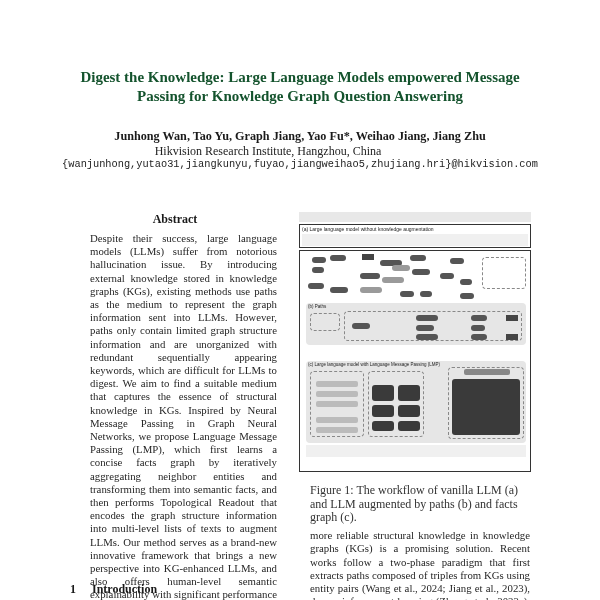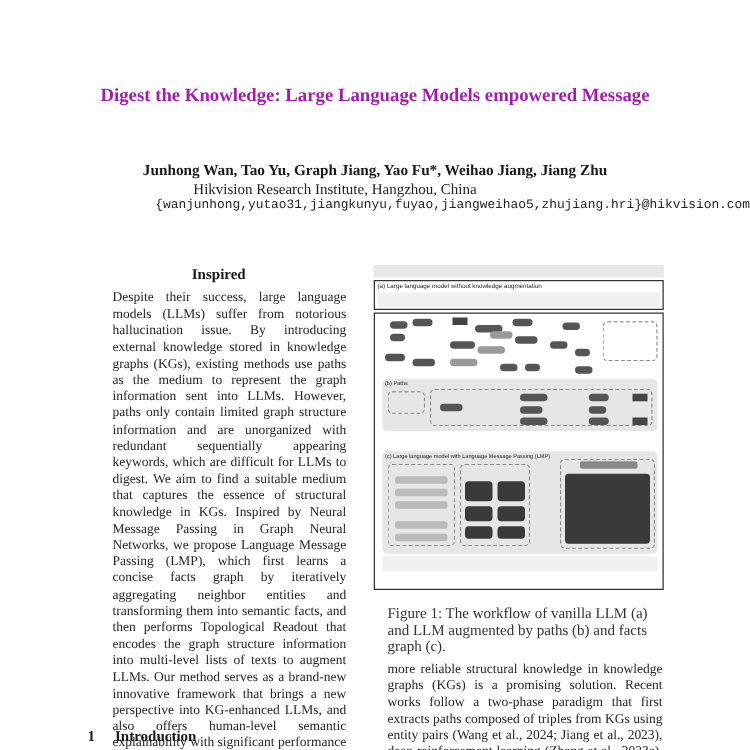--- a/index.html
+++ b/index.html
@@ -1,20 +1,20 @@
 <!DOCTYPE html>
 <html><head>
 <meta charset="utf-8">
 <style>
   html, body { margin: 0; padding: 0; background: #ffffff; }
   body { width: 600px; height: 600px; position: relative; overflow: hidden; font-family: "Liberation Serif", "DejaVu Serif", serif; color: #222; }
-  .title { position: absolute; left: 0; width: 600px; top: 68px; text-align: center; font-weight: bold; font-size: 15px; line-height: 19px; color: #a21caf; }
+  .title { position: absolute; left: 0; width: 600px; top: 68px; text-align: center; font-weight: bold; font-size: 15px; line-height: 19px; color: #14532d; }
   .authors { position: absolute; left: 0; width: 600px; top: 129px; text-align: center; font-weight: bold; font-size: 12.2px; color: #1a1a1a; }
   .affil { position: absolute; left: 0; width: 536px; top: 144px; text-align: center; font-size: 12px; color: #222; }
-  .email { position: absolute; left: 0; width: 600px; top: 158px; text-align: right; font-family: "Liberation Mono", "DejaVu Sans Mono", monospace; font-size: 10.3px; color: #222; }
+  .email { position: absolute; left: 0; width: 600px; top: 158px; text-align: center; font-family: "Liberation Mono", "DejaVu Sans Mono", monospace; font-size: 10.3px; color: #222; }
   .abstract-h { position: absolute; left: 60px; width: 230px; top: 212px; text-align: center; font-weight: bold; font-size: 12px; color: #1a1a1a; }
   .abstract { position: absolute; left: 90px; width: 187px; top: 232px; font-size: 10.8px; line-height: 13.2px; text-align: justify; hyphens: auto; color: #262626; }
   .section-h { position: absolute; left: 70px; top: 582px; font-weight: bold; font-size: 12px; color: #1a1a1a; }
   .section-h .num { display: inline-block; width: 22px; }
   .figure { position: absolute; left: 299px; top: 212px; width: 232px; height: 262px; }
   .caption { position: absolute; left: 310px; width: 220px; top: 484px; font-size: 12px; line-height: 13.5px; color: #333; }
   .body2 { position: absolute; left: 310px; width: 220px; top: 501px; font-size: 10.8px; line-height: 13.3px; text-align: justify; color: #262626; margin-top: 28px; }
   .fig-q { position:absolute; left:0; top:0; width:232px; height:10px; background:#e8e8e8; font-family:"Liberation Sans", sans-serif; font-size:5px; line-height:10px; padding-left:3px; box-sizing:border-box; color:#333; overflow:hidden; white-space:nowrap; }
   .panel { position:absolute; border:1px solid #333; box-sizing:border-box; background:#fff; }
   .panel-label { font-family:"Liberation Sans", sans-serif; font-size:5px; line-height:8px; padding-left:2px; color:#222; white-space:nowrap; overflow:hidden; }
@@ -25,26 +25,27 @@
   .dash { position:absolute; border:1px dashed #888; box-sizing:border-box; border-radius:4px; }
   .gray-box { position:absolute; background:#e6e6e6; border-radius:4px; }
   .dark-box { position:absolute; background:#3a3a3a; border-radius:3px; }
   .lmp-title { position:absolute; background:#bbb; height:6px; border-radius:2px; }
 </style>
 </head>
 <body>
 
 <div class="title">
   <div>Digest the Knowledge: Large Language Models empowered Message</div>
+  <div>Passing for Knowledge Graph Question Answering</div>
 </div>
 <div class="authors">Junhong Wan, Tao Yu, Graph Jiang, Yao Fu*, Weihao Jiang, Jiang Zhu</div>
 <div class="affil">Hikvision Research Institute, Hangzhou, China</div>
 <div class="email">{wanjunhong,yutao31,jiangkunyu,fuyao,jiangweihao5,zhujiang.hri}@hikvision.com</div>
 
-<div class="abstract-h">Inspired</div>
+<div class="abstract-h">Abstract</div>
 <div class="abstract">
   <span>Despite their success, large language models (LLMs) suffer from notorious hallucination issue. By introducing external knowledge stored in knowledge graphs (KGs), existing methods use paths as the medium to represent the graph information sent into LLMs. However, paths only contain limited graph structure information and are unorganized with redundant sequentially appearing keywords, which are difficult for LLMs to digest. We aim to find a suitable medium that captures the essence of structural knowledge in KGs. Inspired by Neural Message Passing in Graph Neural Networks, we propose Language Message Passing (LMP), which first learns a concise facts graph by iteratively aggregating neighbor entities and transforming them into semantic facts, and then performs Topological Readout that encodes the graph structure information into multi-level lists of texts to augment LLMs. Our method serves as a brand-new innovative framework that brings a new perspective into KG-enhanced LLMs, and also offers human-level semantic explainability with significant performance improvements over existing methods on all five knowledge graph question answering datasets. Our code is available at</span>
   
 </div>
 
 <div class="section-h">
   <span class="num">1</span><span>Introduction</span>
 </div>
 
 <div class="figure">

